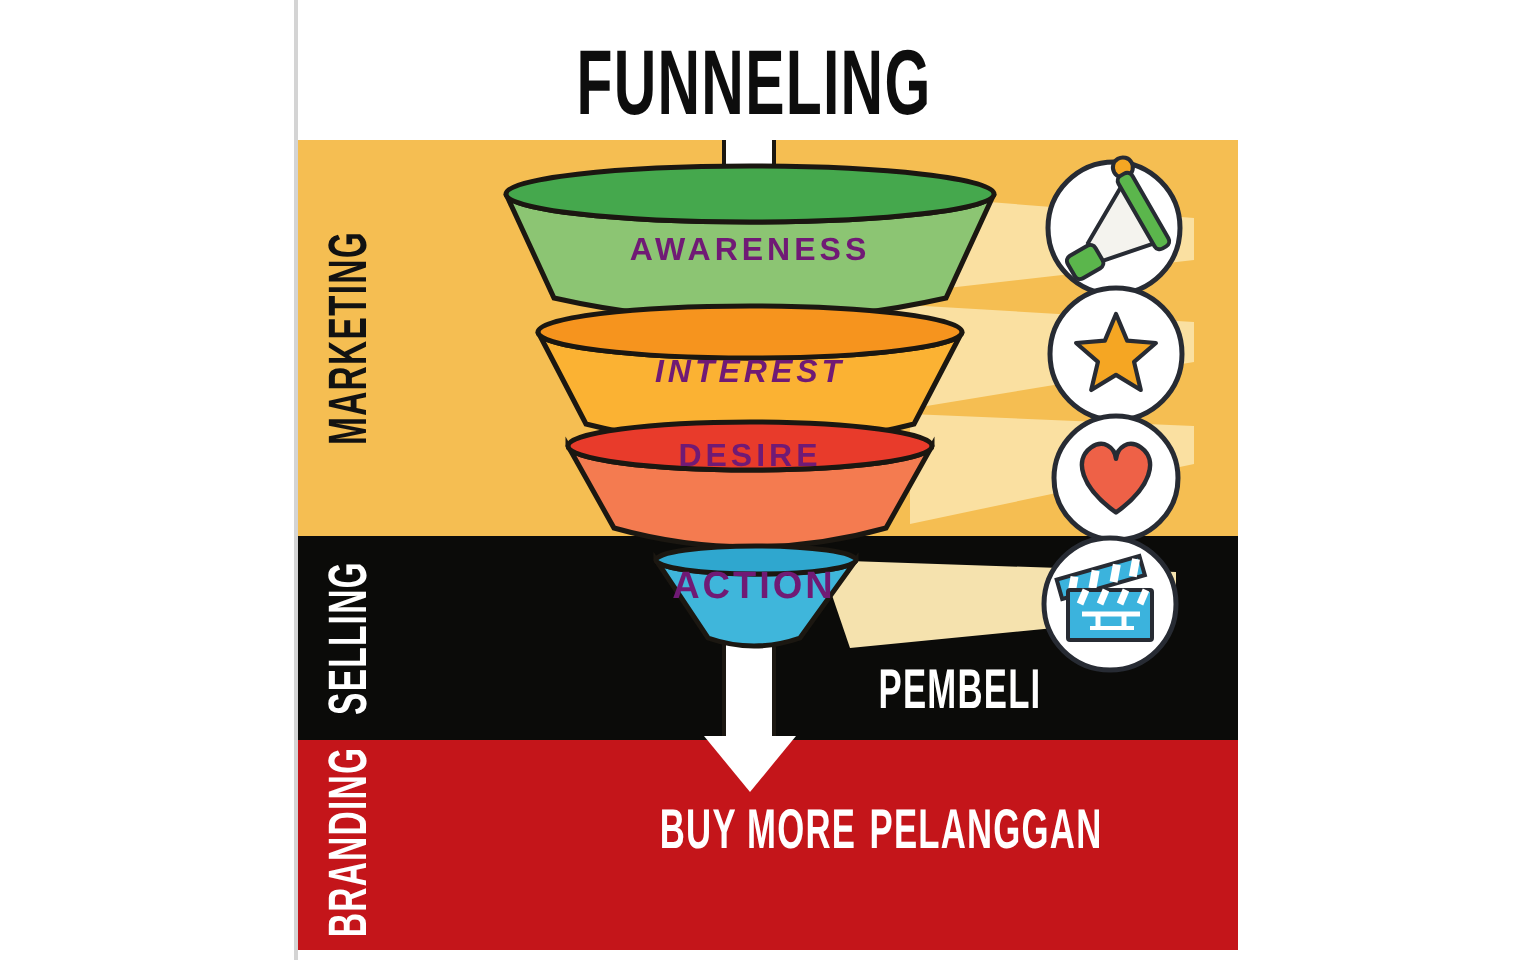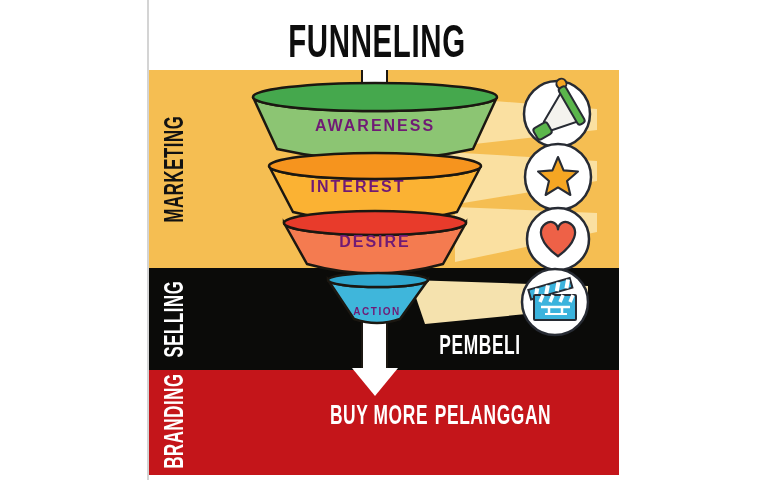--- a/index.html
+++ b/index.html
@@ -27,23 +27,23 @@
   }
   .vlabel-marketing{left:74px;top:153px;color:#121212;}
   .vlabel-selling{left:74px;top:303px;color:#ffffff;}
   .vlabel-branding{left:74px;top:405px;color:#ffffff;}
 
   .stage-label{
     width:200px;text-align:center;font-weight:bold;color:#701a75;
     font-size:16px;letter-spacing:2px;line-height:1.2;
   }
   .lbl-awareness{left:275px;top:116px;}
-  .lbl-interest{left:258px;top:177px;}
-  .lbl-desire{left:275px;top:232px;}
-  .lbl-action{left:277px;top:306px;font-size:10px;letter-spacing:1.5px;}
+  .lbl-interest{left:275px;top:177px;font-style:italic;}
+  .lbl-desire{left:275px;top:219px;}
+  .lbl-action{left:277px;top:283px;font-size:19px;letter-spacing:1.5px;}
 
   .bottom-label{
     width:200px;text-align:center;font-weight:bold;color:#ffffff;
     font-size:28px;line-height:1;letter-spacing:1px;transform:scaleX(0.62);
   }
   .lbl-pembeli{left:380px;top:331px;}
   .lbl-buymore{left:279px;top:401px;}
   .lbl-pelanggan{left:393px;top:401px;}
 </style>
 </head>

